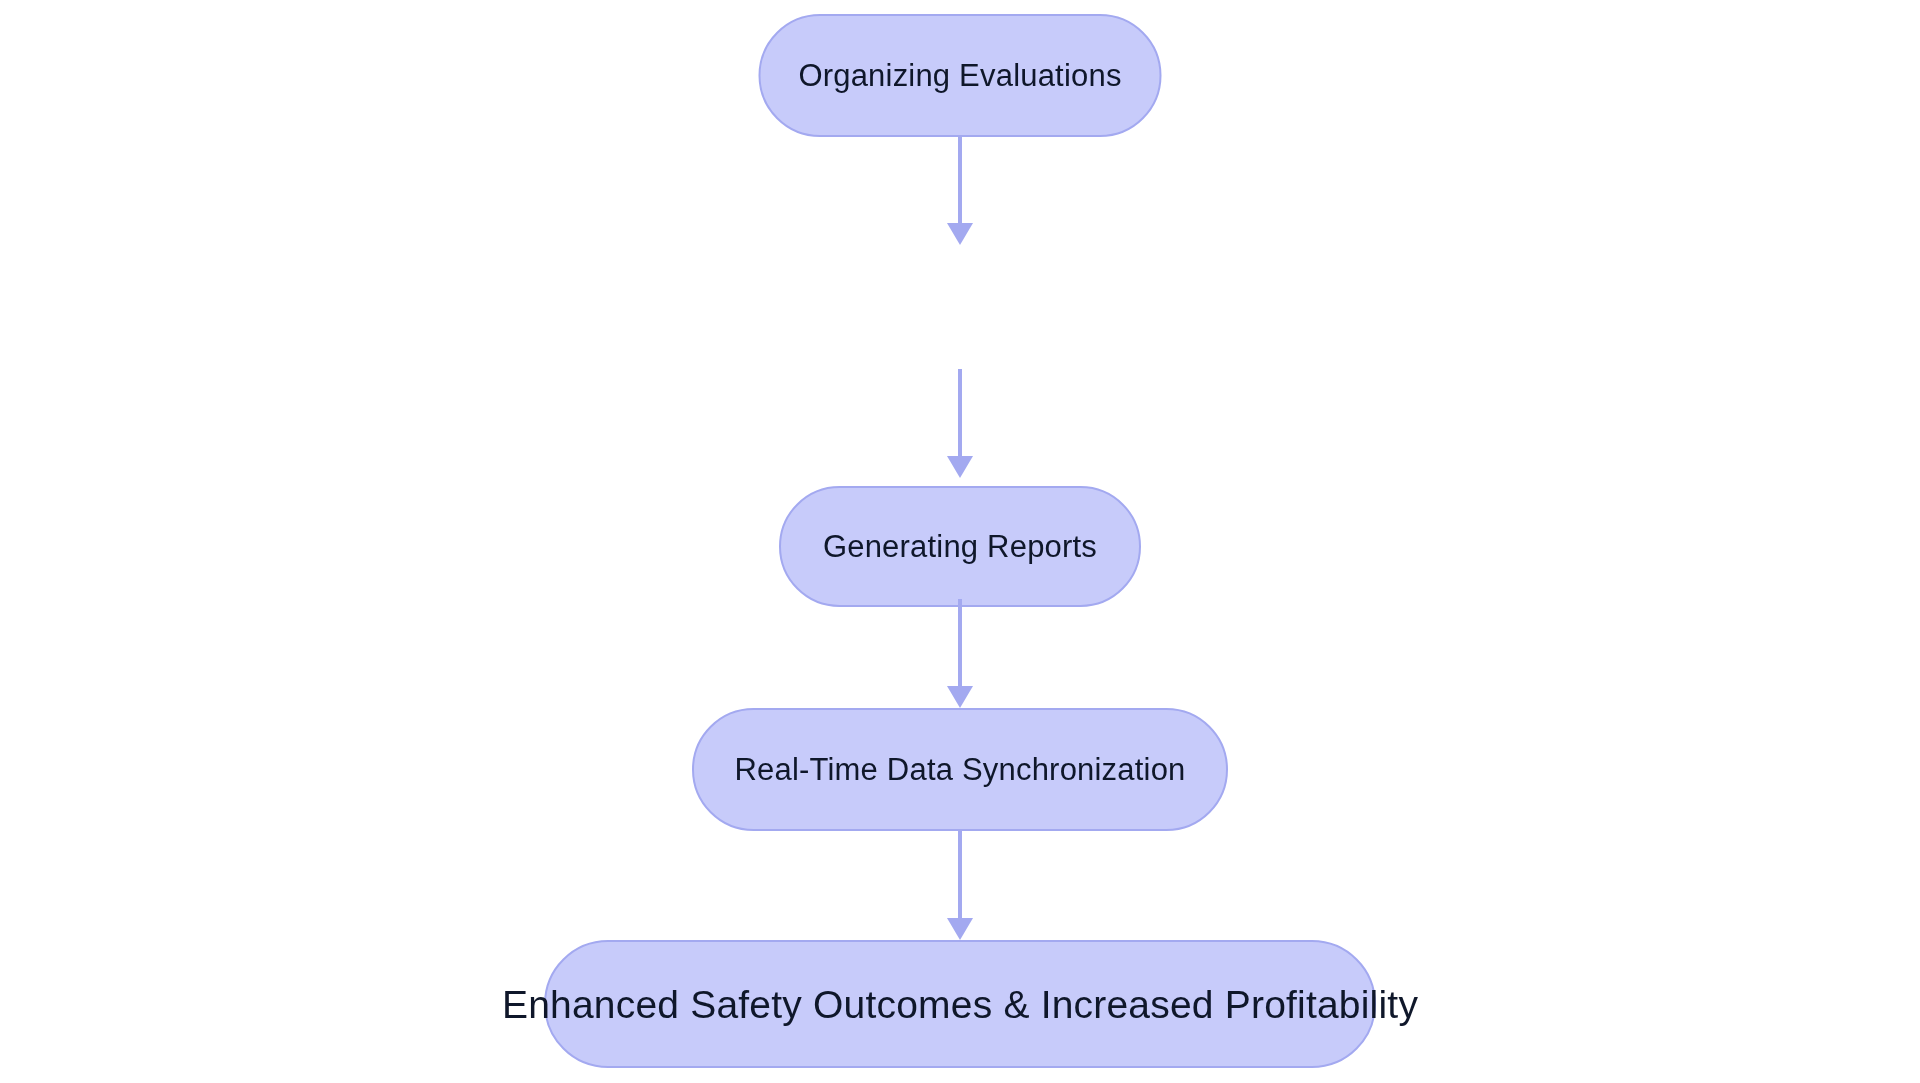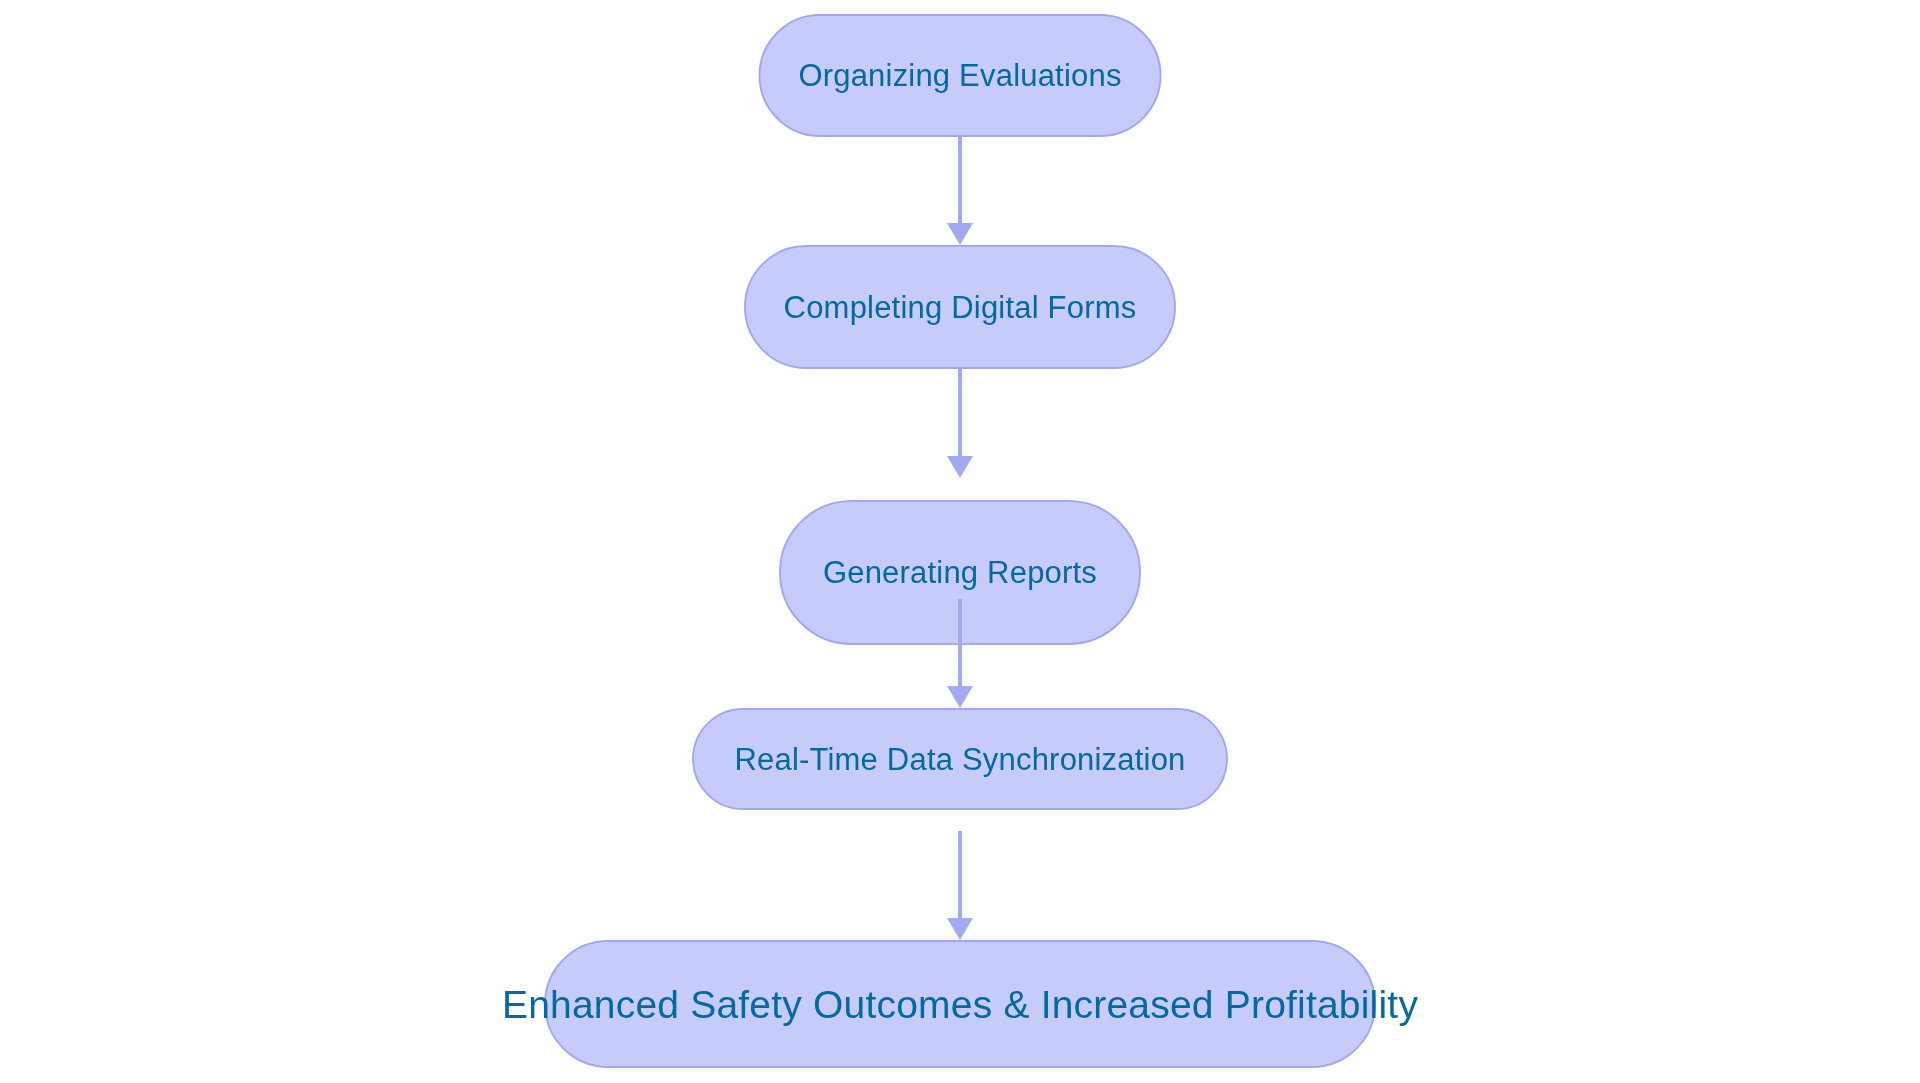--- a/index.html
+++ b/index.html
@@ -28,33 +28,33 @@
     align-items: center;
     justify-content: center;
     background: #c7cbfa;
     border: 2px solid #a3a9f0;
     border-radius: 999px;
     transform: translateX(-50%);
     left: 960px;
   }
 
   .flow-node-label {
-    color: #0369a1;
+    color: #0f172a;
     font-family: "Liberation Sans", sans-serif;
     font-weight: 400;
     letter-spacing: 0.2px;
     white-space: nowrap;
     line-height: 1;
     text-align: center;
   }
 
   .node-0 { top: 14px;  width: 403px; height: 123px; }
   .node-1 { top: 245px; width: 432px; height: 124px; }
-  .node-2 { top: 500px; width: 362px; height: 145px; }
-  .node-3 { top: 708px; width: 536px; height: 102px; }
+  .node-2 { top: 486px; width: 362px; height: 121px; }
+  .node-3 { top: 708px; width: 536px; height: 123px; }
   .node-4 { top: 940px; width: 832px; height: 128px; }
 
   .node-0 .flow-node-label,
   .node-1 .flow-node-label,
   .node-2 .flow-node-label,
   .node-3 .flow-node-label { font-size: 31px; }
   .node-4 .flow-node-label { font-size: 39px; }
 
   .flow-connector {
     position: absolute;
@@ -106,23 +106,20 @@
 
   <div class="flow-node node-0">
     <span class="flow-node-label">Organizing Evaluations</span>
   </div>
 
   <div class="flow-connector conn-0">
     <div class="connector-stem"></div>
     <div class="connector-head"></div>
   </div>
 
-  <div class="flow-node node-1">
-    <span class="flow-node-label">Completing Digital Forms</span>
-  </div>
 
   <div class="flow-connector conn-1">
     <div class="connector-stem"></div>
     <div class="connector-head"></div>
   </div>
 
   <div class="flow-node node-2">
     <span class="flow-node-label">Generating Reports</span>
   </div>
 

